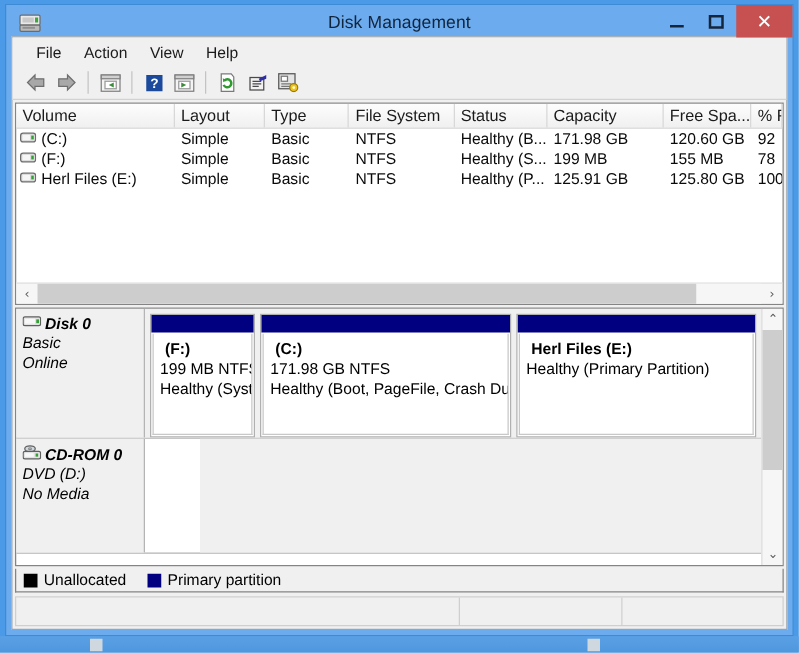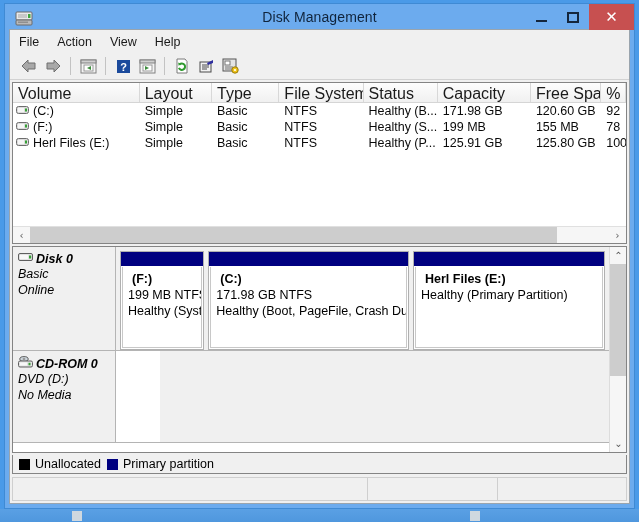--- a/index.html
+++ b/index.html
@@ -76,21 +76,21 @@
     display: flex;
     flex-direction: column;
     min-height: 0;
   }
   
   #menubar {
     height: 23px;
     background: #f0f0f0;
     display: flex;
     align-items: center;
-    padding-left: 0;
+    padding-left: 10px;
     flex: 0 0 auto;
   }
   .menu-item {
     font-size: 12.5px;
     color: #1a1a1a;
     padding: 2px 9px;
     cursor: default;
   }
   
   #toolbar {
@@ -124,21 +124,21 @@
     overflow: hidden;
   }
   #vol-header {
     display: flex;
     height: 20px;
     background: linear-gradient(#fdfdfd, #f0f0f0);
     border-bottom: 1px solid #d5d5d5;
     flex: 0 0 auto;
   }
   .vh {
-    font-size: 16px;
+    font-size: 13px;
     color: #1a1a1a;
     padding: 2px 0 4px 5px;
     border-right: 1px solid #d8d8d8;
     overflow: hidden;
     white-space: nowrap;
     cursor: default;
   }
   #vol-rows { flex: 1 1 auto; overflow: hidden; }
   .vrow {
     display: flex;
@@ -280,21 +280,21 @@
     margin: 0 2px 0 2px;
     border: 1px solid #848484;
     border-top: none;
     background: #f0f0f0;
     display: flex;
     align-items: center;
     padding-left: 6px;
     gap: 5px;
   }
   .lg-swatch { width: 11px; height: 11px; display: inline-block; }
-  .lg-label { font-size: 12.5px; color: #000; margin-right: 1px; }
+  .lg-label { font-size: 12.5px; color: #000; margin-right: 12px; }
   
   #statusbar {
     flex: 0 0 auto;
     height: 24px;
     background: #f0f0f0;
     display: flex;
     align-items: stretch;
     margin: 3px 2px 2px 2px;
     border: 1px solid #cfcfcf;
   }

